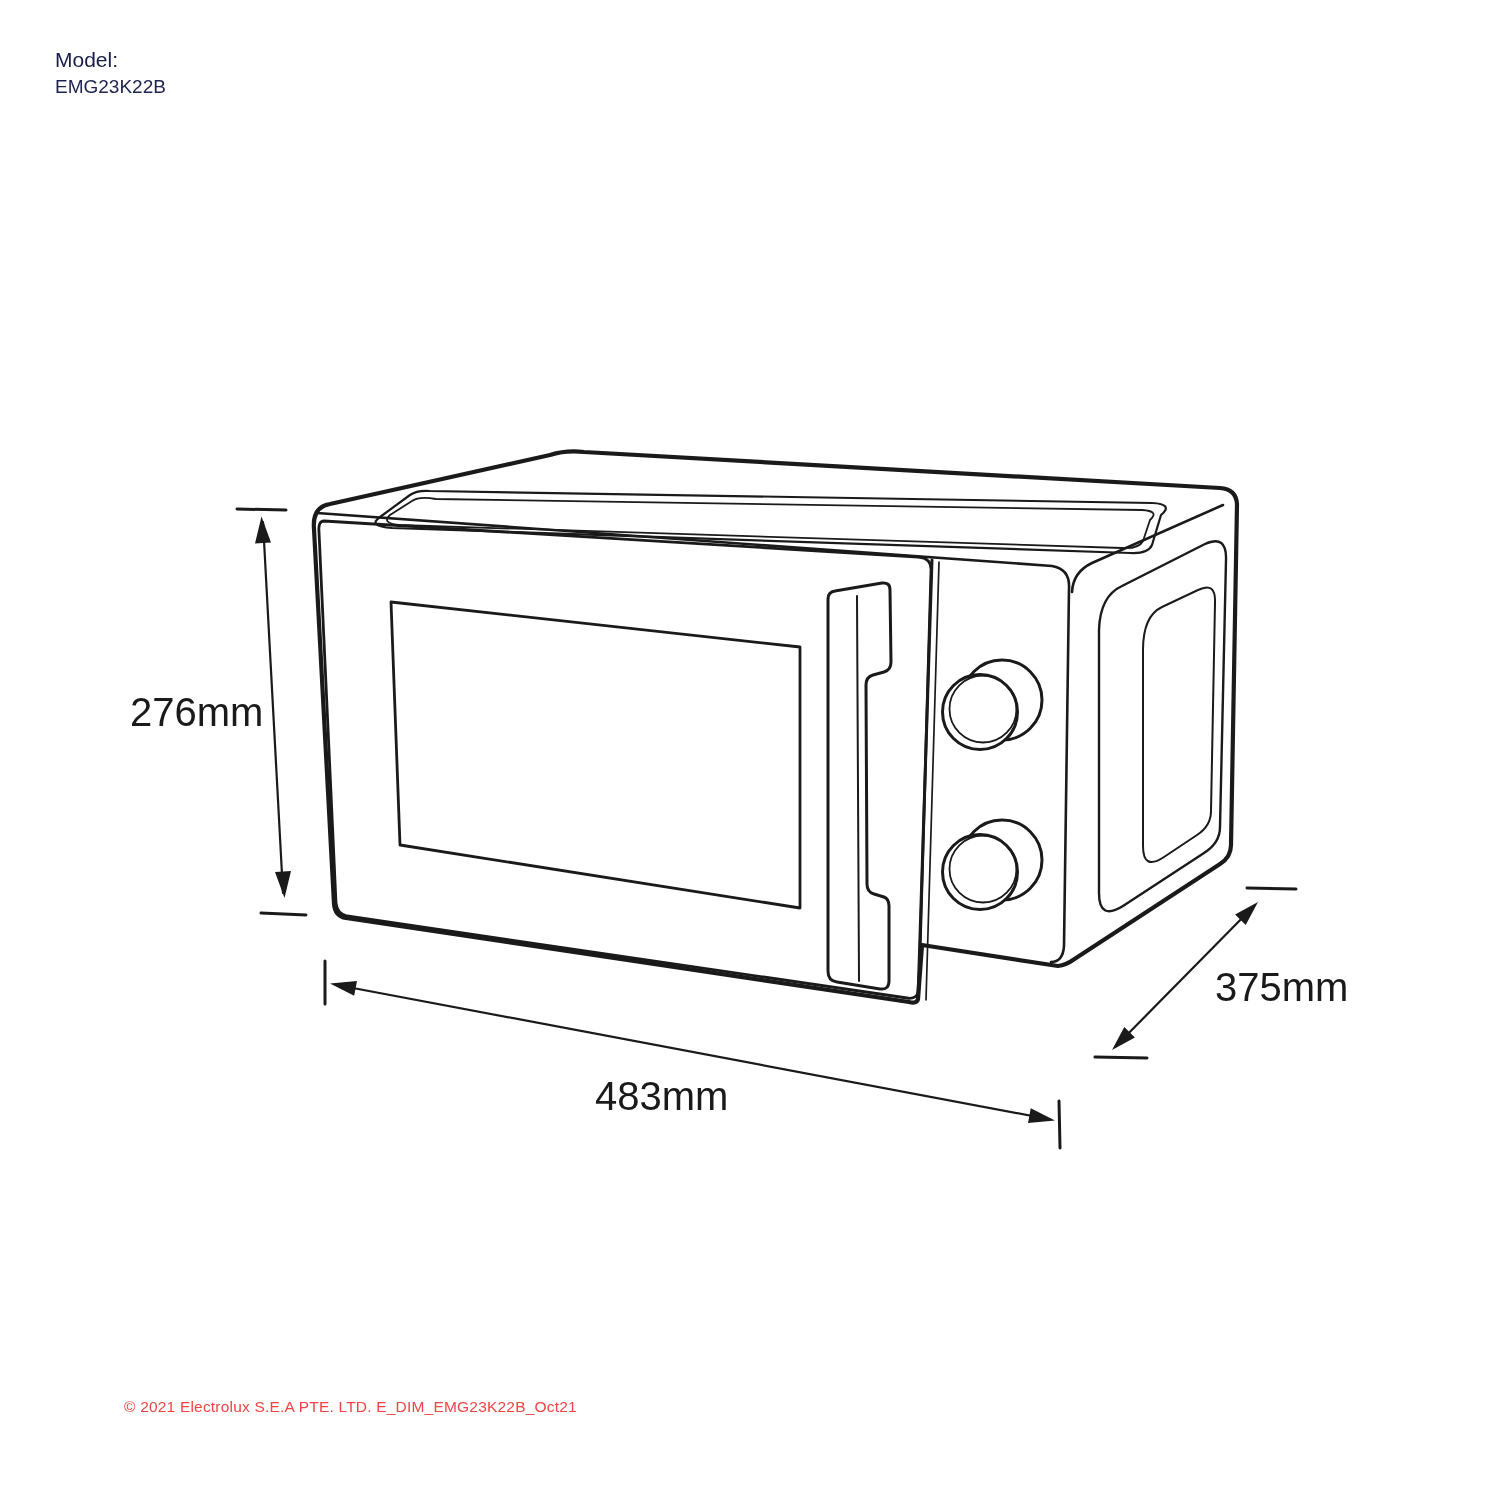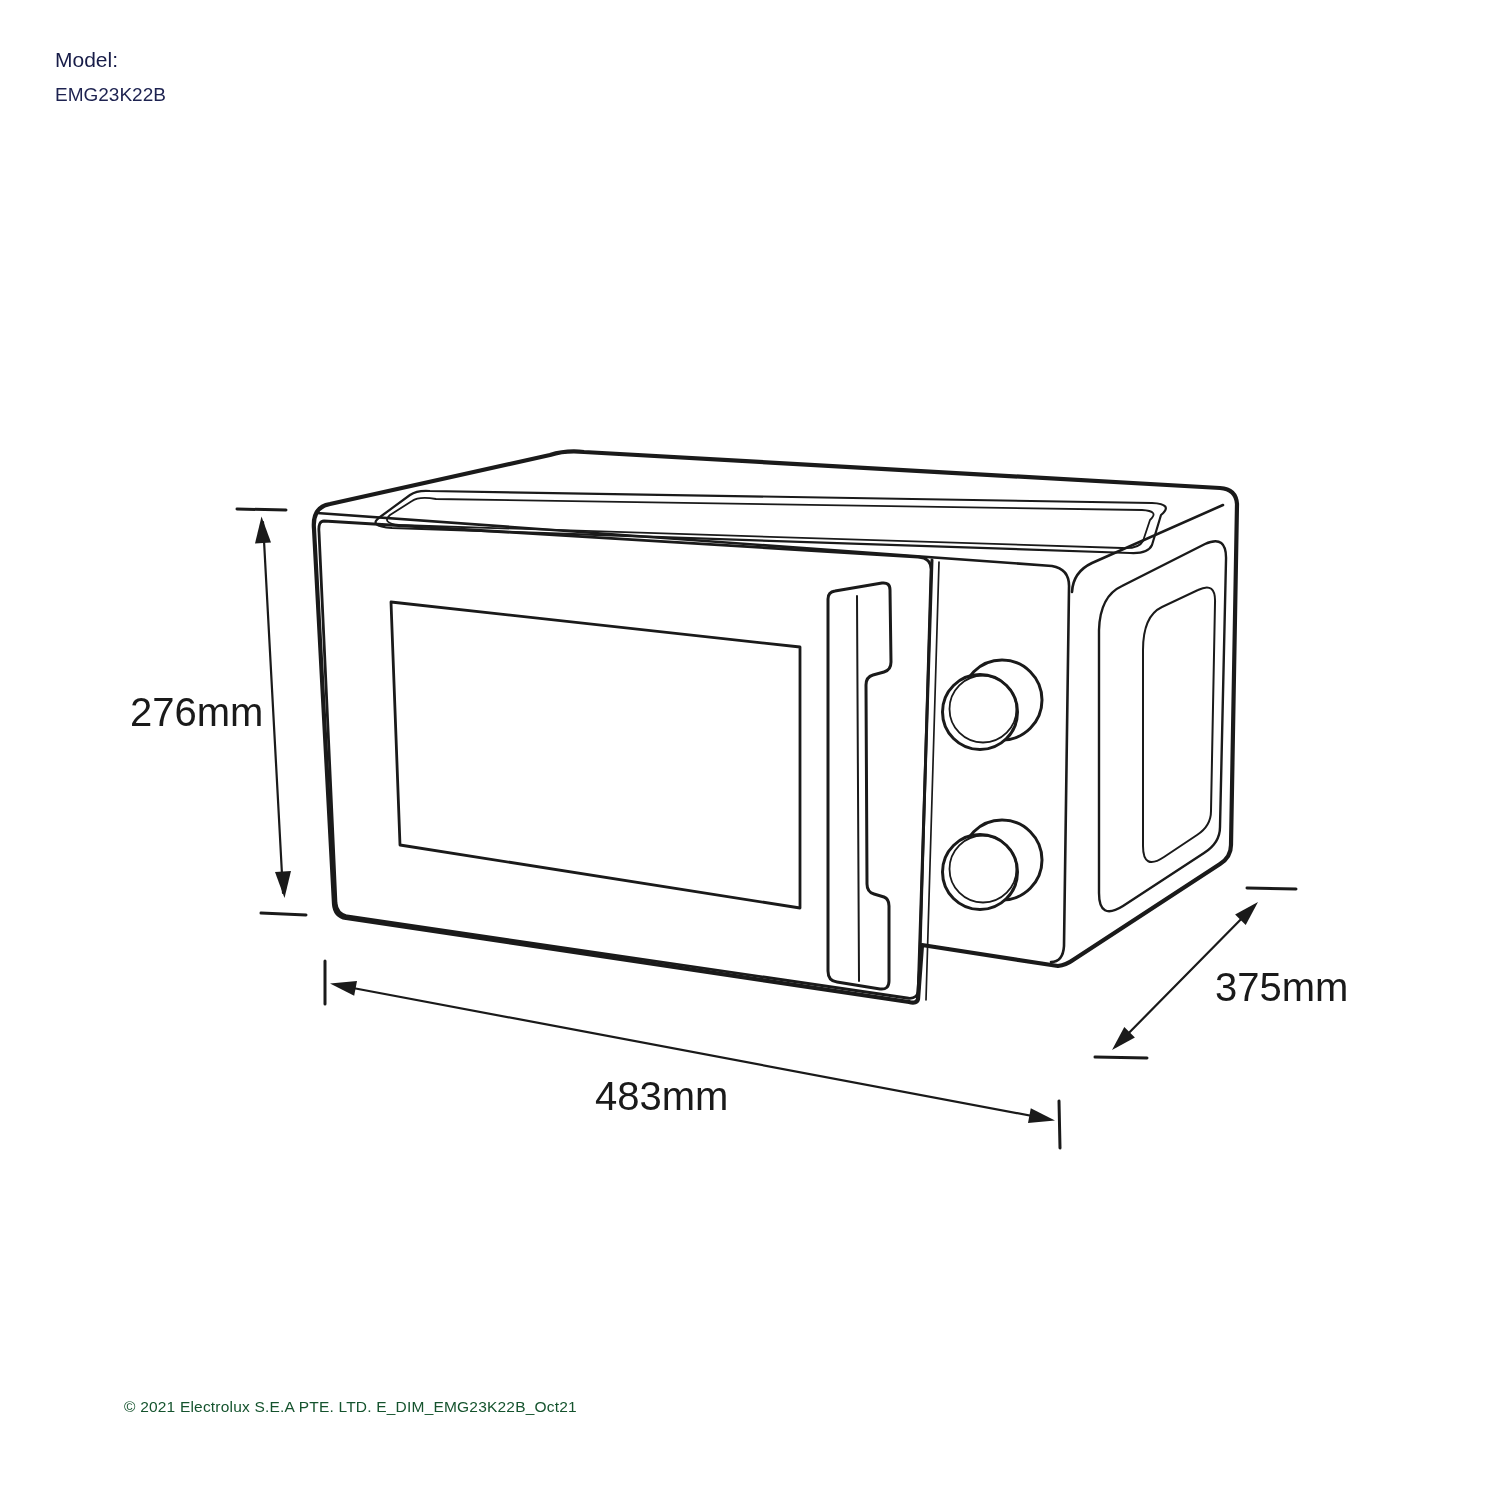--- a/index.html
+++ b/index.html
@@ -1,21 +1,21 @@
 <!DOCTYPE html>
 <html><head>
 <meta charset="utf-8">
 <style>
   html,body{margin:0;padding:0;background:#fff;}
   .canvas{position:relative;width:1500px;height:1500px;background:#ffffff;overflow:hidden;
           font-family:"Liberation Sans", sans-serif;}
   .model-block{position:absolute;left:55px;top:48px;color:#171c48;}
   .model-label{font-weight:normal;font-size:21px;line-height:1.15;}
-  .model-number{font-size:19px;line-height:1.2;margin-top:12px;color:#1d2250;}
-  .footer-text{position:absolute;left:124px;top:1398px;font-size:15.5px;color:#14532d;
+  .model-number{font-size:19px;line-height:1.2;margin-top:4px;color:#1d2250;}
+  .footer-text{position:absolute;left:124px;top:1398px;font-size:15.5px;color:#ef4444;
                letter-spacing:0.2px;}
   svg{position:absolute;left:0;top:0;}
   svg text{font-family:"Liberation Sans", sans-serif;font-size:40px;fill:#1a1a1a;}
   .ln{stroke:#1a1a1a;fill:none;stroke-linecap:round;stroke-linejoin:round;}
   .fillw{fill:#ffffff;}
   .head{fill:#1a1a1a;stroke:none;}
 </style>
 </head>
 <body>
 

